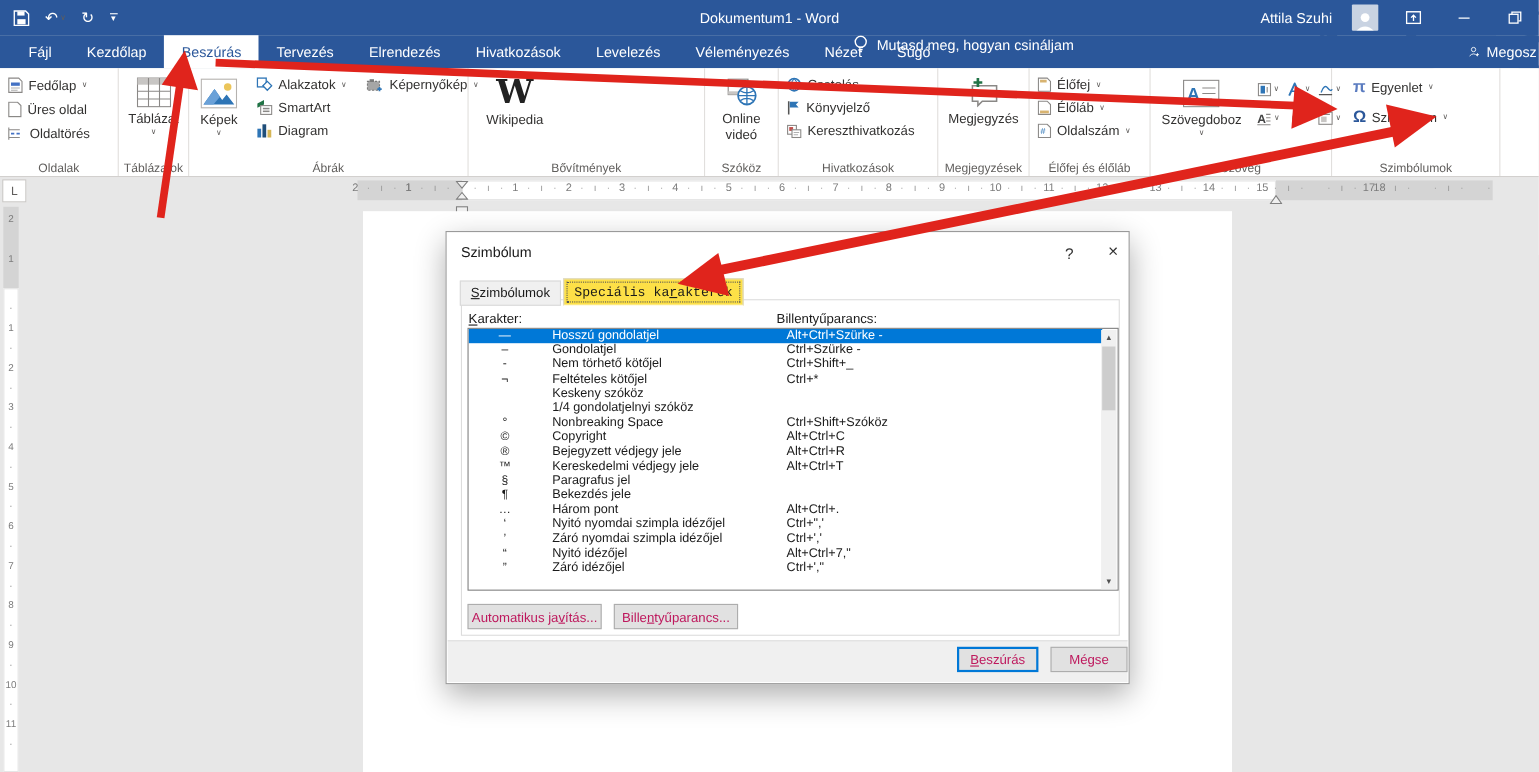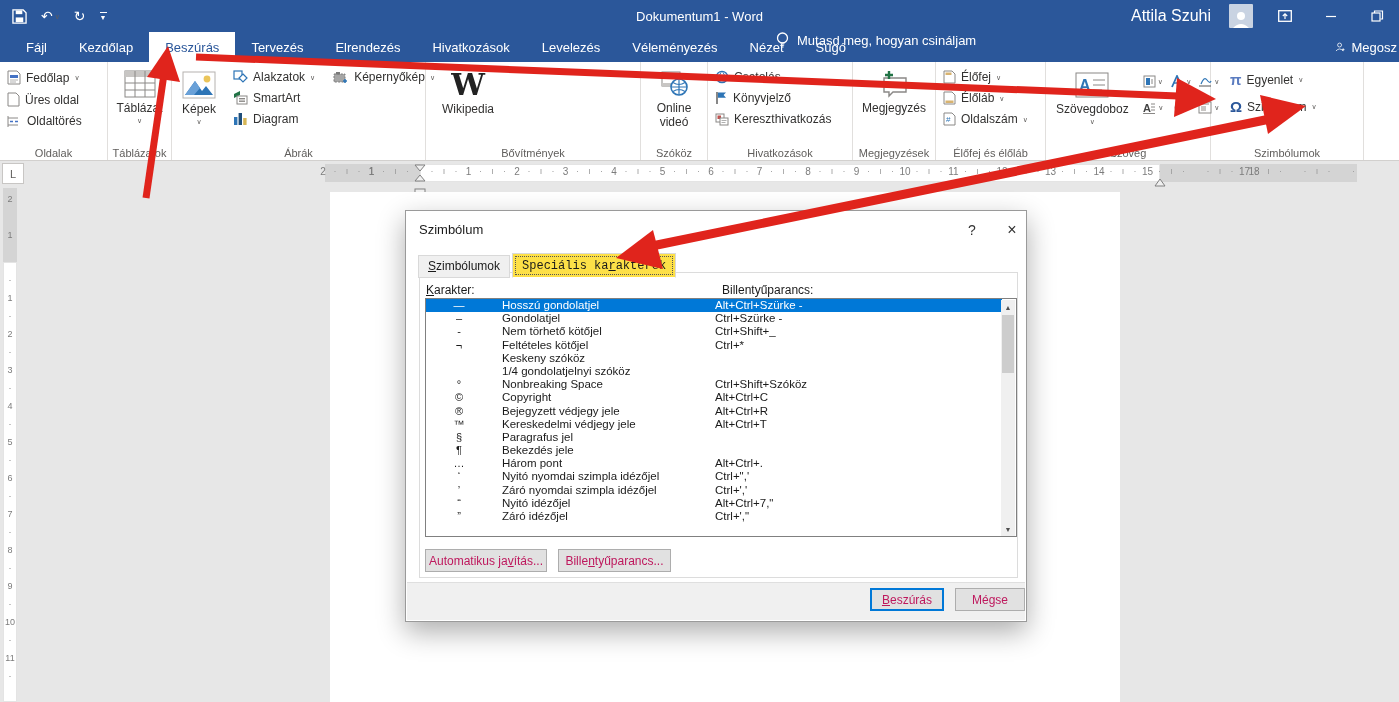--- a/index.html
+++ b/index.html
@@ -8,21 +8,21 @@
   .abs{position:absolute;}
 
   
   .titlebar{left:0;top:0;width:1399px;height:32px;background:#2b579a;color:#fff;}
   .tabrow{left:0;top:32px;width:1399px;height:30px;background:#2b579a;color:#fff;}
   .deco{left:0;top:0;width:1399px;height:62px;pointer-events:none;}
   .qat{left:12px;top:4px;display:flex;align-items:center;gap:14px;height:24px;z-index:2;}
   .qat .qbtn{display:flex;align-items:center;gap:2px;color:#fff;font-size:14px;line-height:1;cursor:default;}
   .title-center{left:0;top:0;width:1399px;height:32px;display:flex;align-items:center;justify-content:center;font-size:13px;color:#fff;z-index:1;}
   .tb-right{right:8px;top:0;height:32px;display:flex;align-items:center;gap:18px;z-index:2;}
-  .username{font-size:16px;color:#fff;}
+  .username{font-size:13px;color:#fff;}
   .avatar{width:24px;height:24px;background:#c9d3e2;display:flex;align-items:flex-end;justify-content:center;overflow:hidden;border-radius:1px;}
   .winbtn{width:28px;height:24px;display:flex;align-items:center;justify-content:center;color:#fff;}
   .tabs{left:10px;top:32px;height:30px;display:flex;align-items:stretch;z-index:2;}
   .tab{padding:0 16px;display:flex;align-items:center;font-size:13px;color:#fff;white-space:nowrap;}
   .tab.active{background:#fff;color:#2b579a;}
   .tellme{display:flex;align-items:center;gap:8px;padding:0 14px;font-size:13px;color:#fff;}
   .share{right:0;top:32px;height:30px;display:flex;align-items:center;gap:6px;padding:0 2px 0 10px;font-size:13px;color:#fff;z-index:2;white-space:nowrap;overflow:hidden;width:62px;}
 
   
   .ribbon{left:0;top:62px;width:1399px;height:98px;background:#fff;border-bottom:1px solid #d2d0ce;display:flex;align-items:stretch;}
@@ -582,21 +582,21 @@
   <div class="abs dialog">
     <div class="dlg-title">Szimbólum</div>
     <div class="dlg-help">?</div>
     <div class="dlg-close">×</div>
     <div class="dtabs">
       <div class="dtab"><span class="acc">S</span><span>zimbólumok</span></div>
       <div class="dtab sel"><span>Speciális ka</span><span class="acc">r</span><span>akterek</span></div>
     </div>
     <div class="dpanel"></div>
     <div class="dlabel" style="left:20px;top:72px;"><span class="acc">K</span><span>arakter:</span></div>
-    <div class="dlabel" style="left:316px;top:72px;">Billentyűparancs:</div>
+    <div class="dlabel" style="left:300px;top:72px;">Billentyűparancs:</div>
     <div class="listbox" id="speclist">
       <div class="lrow sel">
           <span class="c1">—</span>
           <span class="c2">Hosszú gondolatjel</span>
           <span class="c3">Alt+Ctrl+Szürke -</span>
         </div>
         <div class="lrow">
           <span class="c1">–</span>
           <span class="c2">Gondolatjel</span>
           <span class="c3">Ctrl+Szürke -</span>

